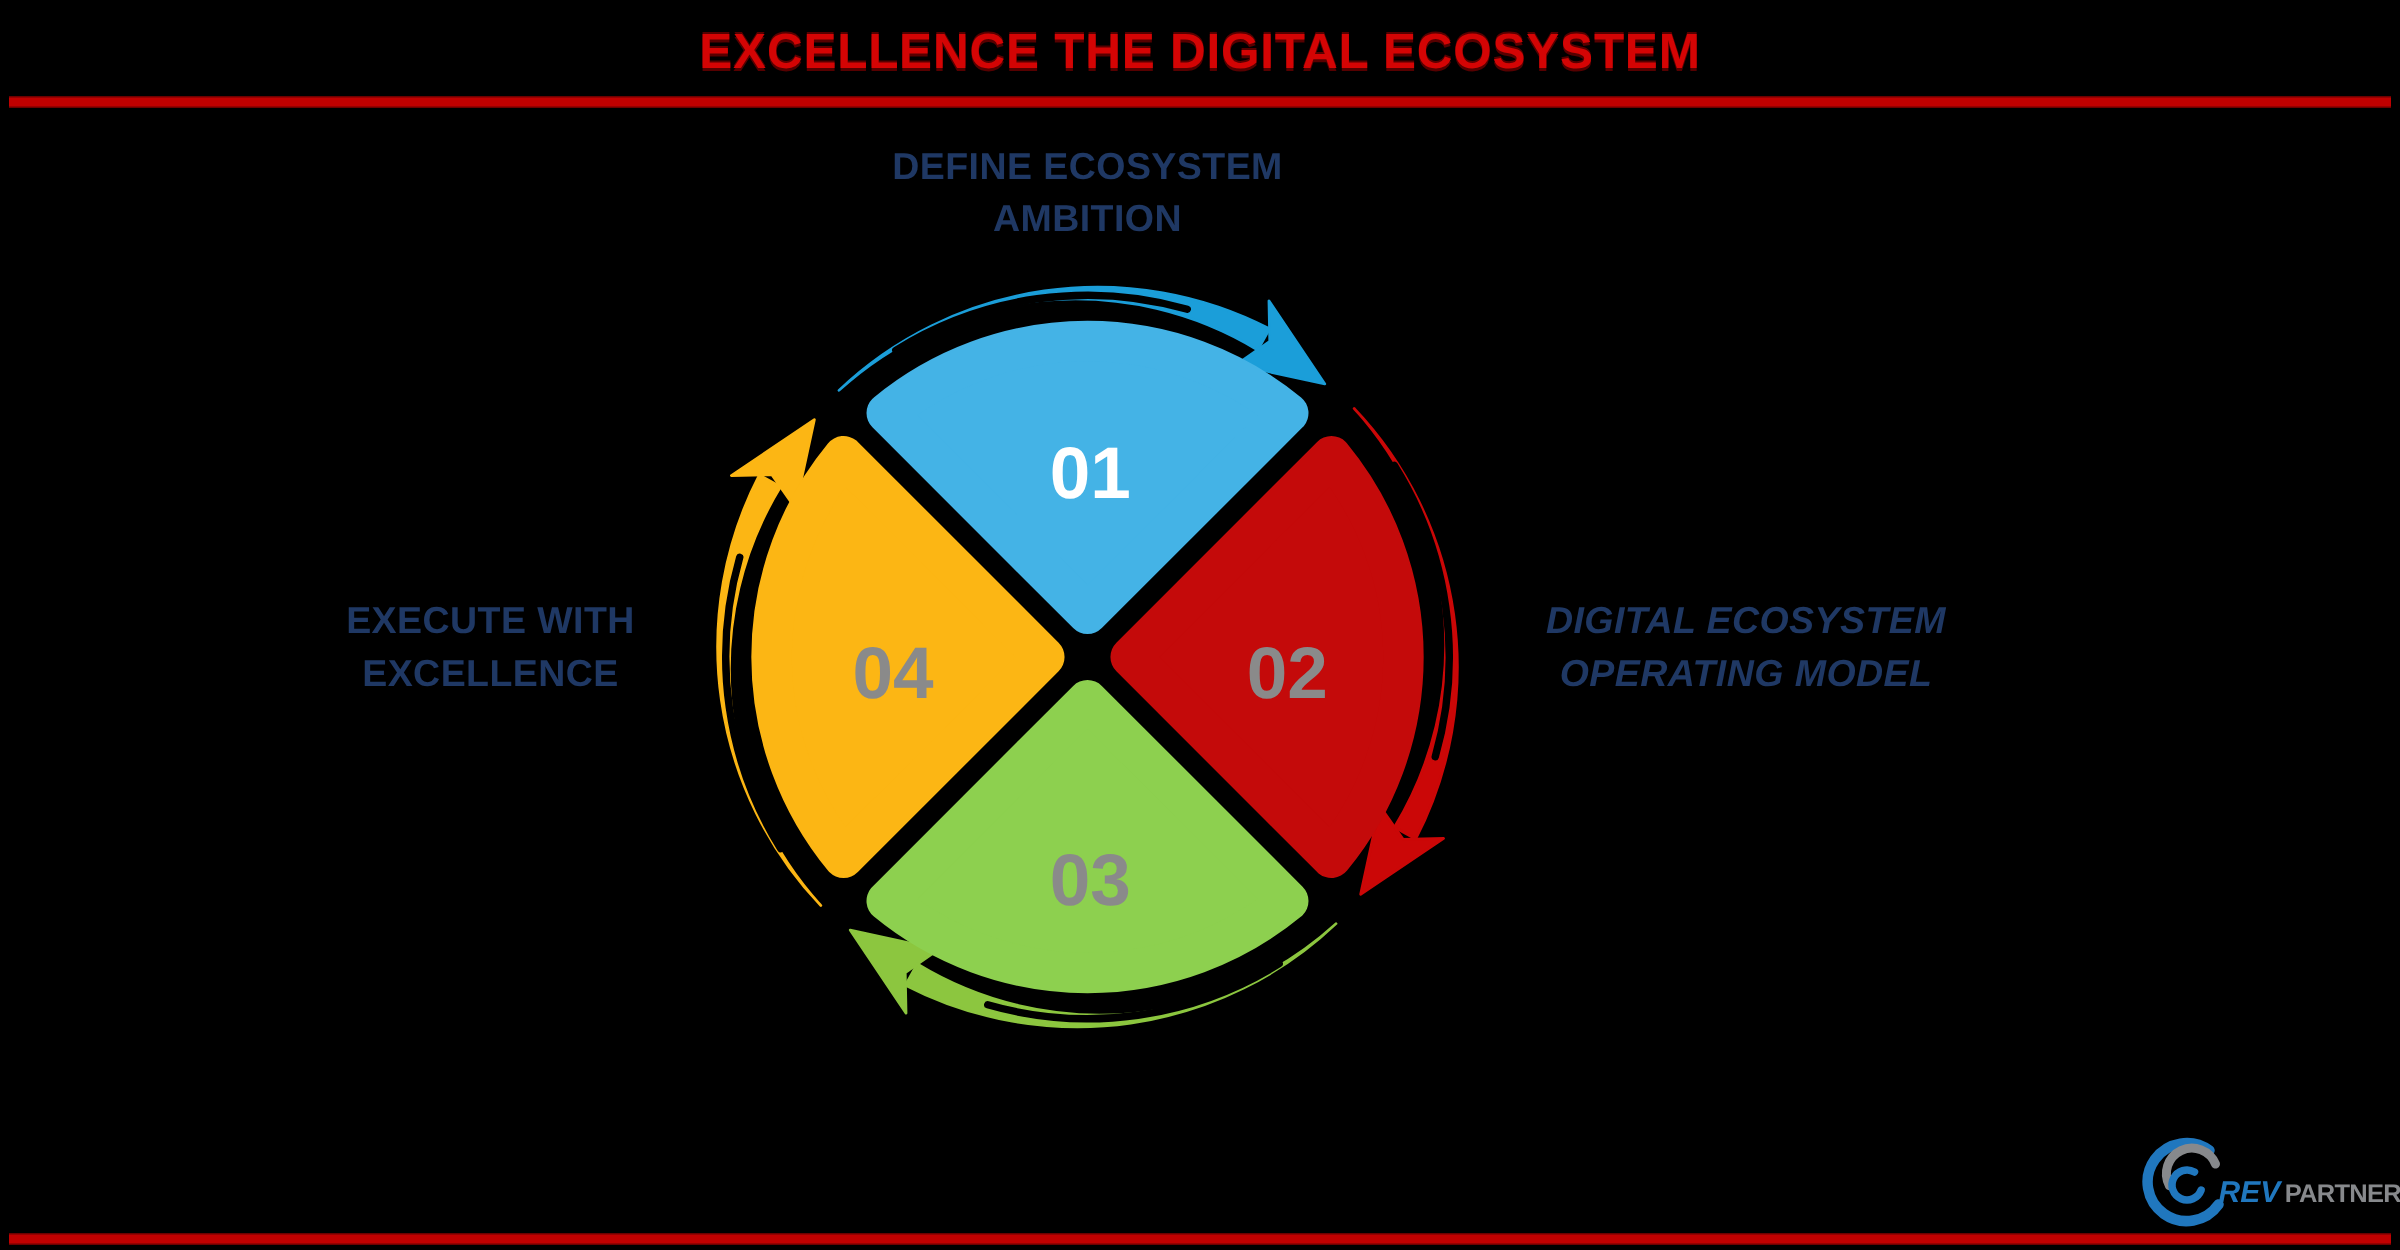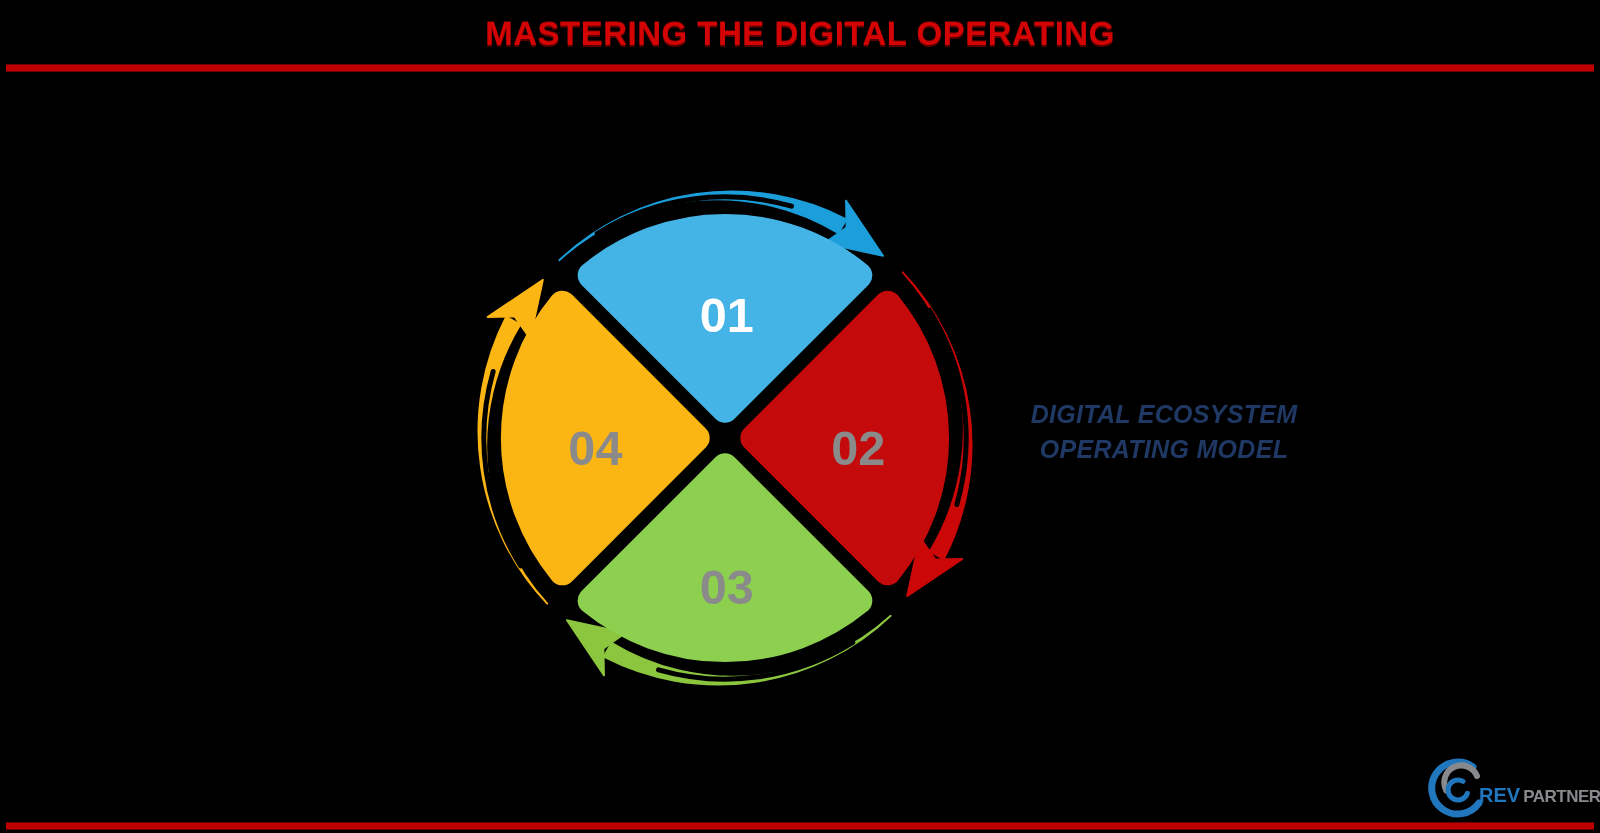--- a/index.html
+++ b/index.html
@@ -61,38 +61,42 @@
   .logo {
     position: absolute; left: 1428px; top: 748px;
     width: 165px; height: 70px;
   }
   .logo-icon { position: absolute; left: 0; top: 2px; }
   .logo-text {
     position: absolute; left: 51px; top: 36px;
     white-space: nowrap;
   }
   .logo-rev {
-    color: #2077be; font-weight: bold; font-size: 20px; letter-spacing: 0px;
+    color: #2077be; font-weight: bold; font-size: 20px; letter-spacing: 0px; font-style: italic;
   }
   .logo-partners {
     color: #87898c; font-weight: bold; font-size: 17px; letter-spacing: -0.5px;
     margin-left: 3px;
   }
 </style>
 </head>
 <body>
 
 <div class="stage">
 
-  <div class="title">MASTERING THE DIGITAL OPERATING</div>
+  <div class="title">EXCELLENCE THE DIGITAL ECOSYSTEM</div>
   <div class="rule rule-top"></div>
   <div class="rule rule-bottom"></div>
 
+  <div class="step-label label-top">DEFINE ECOSYSTEM
+AMBITION</div>
   <div class="step-label label-right">DIGITAL ECOSYSTEM
 OPERATING MODEL</div>
+  <div class="step-label label-left">EXECUTE WITH
+EXCELLENCE</div>
 
   <svg class="diagram" viewBox="0 0 600 600">
     <defs>
 
       <path id="petal" d="M 300 268 L 151.3 119.3 A 234 234 0 0 1 448.7 119.3 Z" fill="currentColor" stroke="currentColor" stroke-width="30" stroke-linejoin="round" stroke-linecap="round"></path>
 
       <g id="swoosh">
         <path d="M 115.9 102.5 A 278 278 0 0 1 434.8 56.9 L 426.1 72.6 A 260 260 0 0 0 115.9 102.5 Z" fill="currentColor" stroke="currentColor" stroke-width="2" stroke-linejoin="round"></path>
         <path d="M 158.0 72.8 A 268 268 0 0 1 373.9 42.4" fill="none" stroke="#000000" stroke-width="5.5" stroke-linecap="round"></path>
         <path d="M 475.8 97.7 L 434.4 36.2 L 435.0 66.2 L 410.3 83.5 Z" fill="currentColor" stroke="currentColor" stroke-width="2" stroke-linejoin="round"></path>

